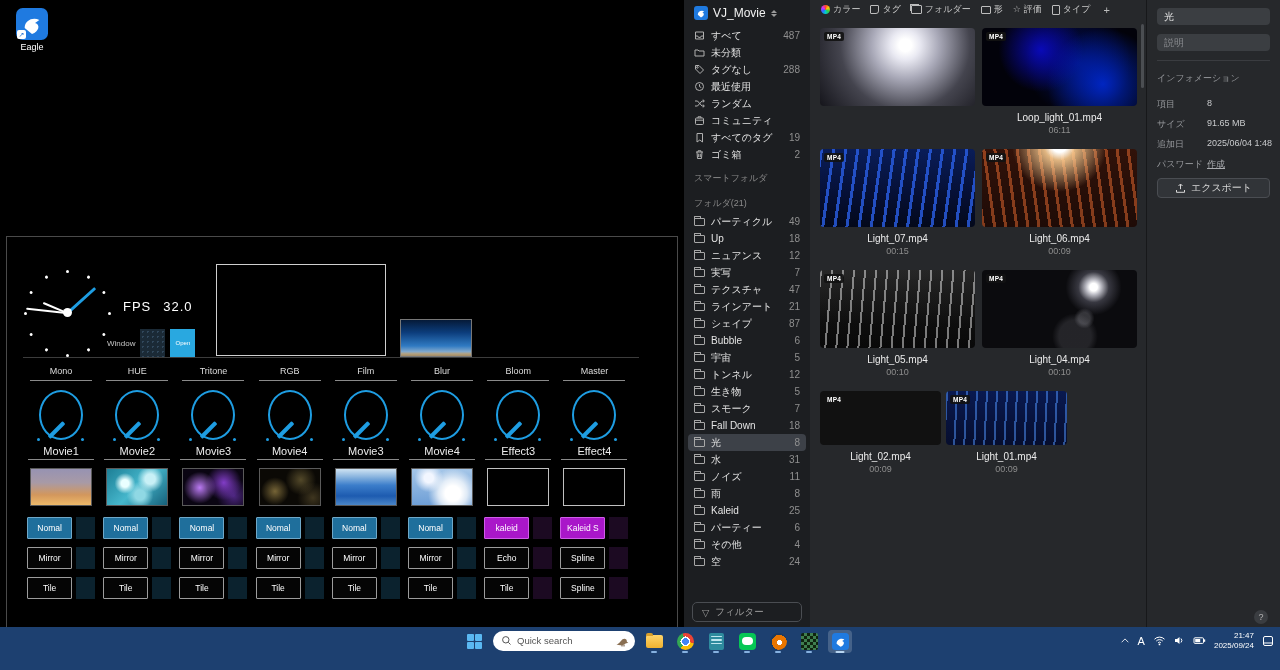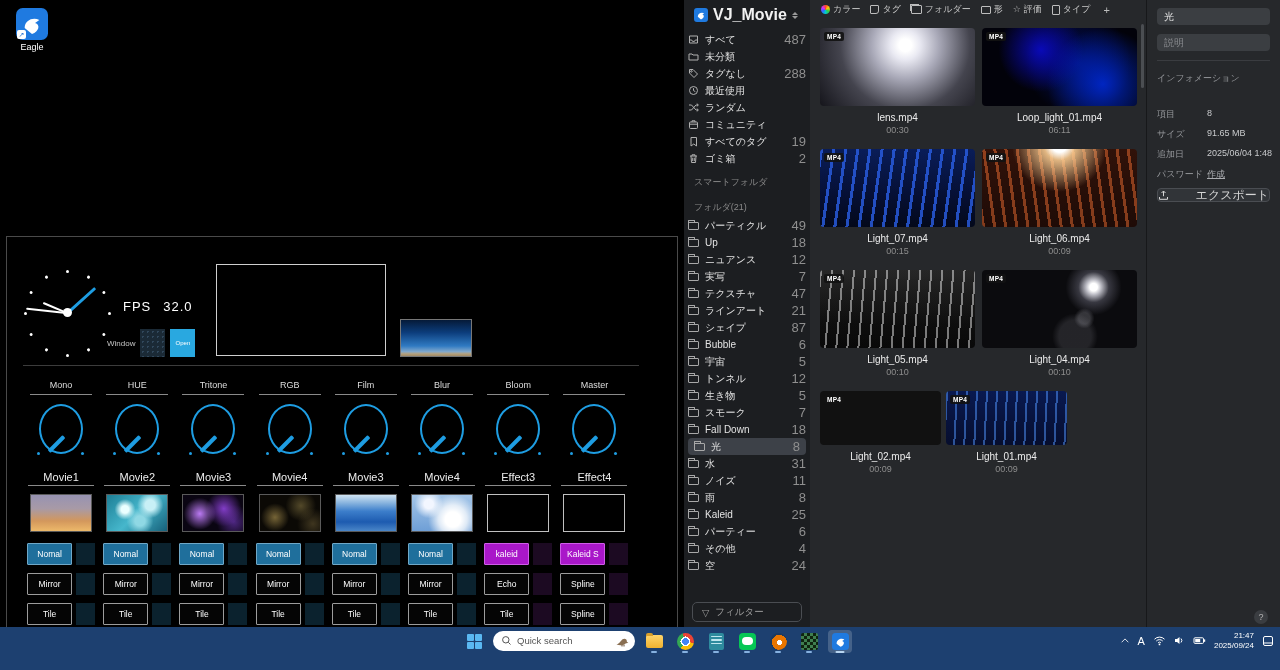--- a/index.html
+++ b/index.html
@@ -34,28 +34,28 @@
 
   .fps{position:absolute;left:116px;top:62px;font-size:13px;color:#fff;letter-spacing:1px;display:flex;gap:12px}
   .wtoggle{position:absolute;left:100px;top:92px;display:flex;align-items:center;gap:5px}
   .wtoggle .wl{font-size:8px;color:#c5c5c5}
   .tg-off{width:25px;height:28px;background:#1b2a36;background-image:radial-gradient(#31485c 1px,transparent 1px);background-size:5px 5px}
   .tg-on{width:25px;height:28px;background:#29a8e0;color:#fff;font-size:6px;display:flex;align-items:center;justify-content:center}
 
   .preview{position:absolute;left:209px;top:27px;width:170px;height:92px;background:#000;border:1px solid #cfcfcf}
   .oceanthumb{position:absolute;left:393px;top:82px;width:72px;height:38px;border:1px solid #777;background:linear-gradient(180deg,#051a38 0%,#0c3d7c 35%,#2f7ac2 72%,#83a9cc 88%,#b5a17d 94%,#a08a66 100%)}
 
-  .cols{position:absolute;left:16px;top:128px;display:flex;border-top:1px solid #3c3c3c;padding-top:14px;width:616px}
+  .cols{position:absolute;left:16px;top:120px;display:flex;border-top:1px solid #3c3c3c;padding-top:8px;width:616px}
   .col{width:76.2px;display:flex;flex-direction:column;align-items:center}
   .effect{font-size:9px;color:#ddd;height:13px}
   .eline{width:62px;height:1px;background:#8a8a8a;margin-top:1px}
   .knob{position:relative;width:44px;height:50px;border:2px solid #1e9de2;border-radius:50%;margin:9px 0 3px}
   .knob::before{content:'';position:absolute;left:5px;bottom:6px;width:21px;height:4px;background:#1e9de2;border-radius:1px;transform:rotate(-45deg)}
   .knob::after{content:'';position:absolute;left:-4px;bottom:-3px;width:3px;height:3px;border-radius:50%;background:#1e9de2;box-shadow:44px 0 0 #1e9de2}
-  .channel{font-size:11px;color:#ececec;margin-top:14px}
+  .channel{font-size:11px;color:#ececec;margin-top:2px}
   .cline{width:66px;height:1px;background:#8a8a8a;margin-top:2px}
   .clip{width:62px;height:38px;margin-top:8px;border:1px solid #5a5a5a}
   .clip.empty{border:1px solid #c0c0c0;background:#000}
   .clip.sunset{background:linear-gradient(180deg,#9793b2 0%,#a89aa6 38%,#d3975c 72%,#edb96a 100%)}
   .clip.crystal{background:radial-gradient(circle at 30% 40%,#eaffff 0 8%,transparent 22%),radial-gradient(circle at 72% 28%,#c8f0f6 0 10%,transparent 26%),radial-gradient(circle at 55% 72%,#8fd8e4 0 12%,transparent 32%),linear-gradient(135deg,#1d7f96,#46b7cc 50%,#16607a)}
   .clip.plasma{background:radial-gradient(circle at 28% 52%,rgba(196,128,255,.95),transparent 34%),radial-gradient(circle at 68% 38%,rgba(150,70,230,.85),transparent 38%),radial-gradient(circle at 85% 75%,rgba(120,60,200,.6),transparent 30%),#0a0512}
   .clip.gold{background:radial-gradient(circle at 25% 62%,rgba(205,175,95,.55),transparent 28%),radial-gradient(circle at 68% 30%,rgba(170,150,85,.45),transparent 32%),radial-gradient(circle at 88% 80%,rgba(140,120,70,.4),transparent 26%),#0b0905}
   .clip.ocean{background:linear-gradient(180deg,#cfe3f2 0%,#8fb8e0 20%,#3c7ecb 45%,#1d5bb0 75%,#4a86c8 100%)}
   .clip.clouds{background:radial-gradient(circle at 68% 68%,#fff 0 16%,rgba(255,255,255,.75) 30%,transparent 52%),radial-gradient(circle at 28% 25%,#f2f6ff 0 9%,transparent 28%),linear-gradient(180deg,#a5c6e8,#6f9fd6)}
   .btncol{display:flex;flex-direction:column;gap:8px;margin-top:11px}
@@ -63,27 +63,27 @@
   .btn{width:45px;height:22px;font-size:8.5px;color:#fff;background:#050505;border:1px solid #9c9c9c;border-radius:1px;display:flex;align-items:center;justify-content:center;white-space:nowrap}
   .btn.active{background:#1f6f9c;border-color:#6fa8c8}
   .col.magenta .btn.active{background:#a917c9;border-color:#cf5ce8}
   .strip{width:19px;height:22px;background:#0b222e}
   .col.magenta .strip{background:#1c0a22}
 
   
   #eagle{position:absolute;left:684px;top:0;width:596px;height:632px;background:#26282b;display:flex}
   .sidebar{width:126px;background:#1c1e21;flex:none;position:relative;padding-top:4px}
   .libhead{display:flex;align-items:center;gap:5px;padding:2px 10px 7px}
-  .libname{font-size:16px;font-weight:bold;color:#f2f2f2}
+  .libname{font-size:12px;font-weight:normal;color:#f2f2f2}
   .sortic{display:flex;flex-direction:column;gap:1px}
   .sortic b{width:0;height:0;border-left:3px solid transparent;border-right:3px solid transparent}
   .sortic b.up{border-bottom:3px solid #9a9a9a}
   .sortic b.dn{border-top:3px solid #9a9a9a}
-  .sitem{display:flex;align-items:center;gap:6px;height:17px;padding:0 4px;font-size:10px;color:#e3e3e3;cursor:default}
-  .sitem em{margin-left:auto;font-size:13px;color:#8f8f8f}
+  .sitem{display:flex;align-items:center;gap:6px;height:17px;padding:0 10px;font-size:10px;color:#e3e3e3;cursor:default}
+  .sitem em{margin-left:auto;font-size:10px;color:#8f8f8f}
   .sitem.sel{background:#3d4148;border-radius:4px;margin:0 4px;padding:0 6px}
   .sitem svg{flex:none}
   .shead{padding:9px 10px 3px;font-size:9px;color:#8a8a8a}
   .fic{width:11px;height:8px;border:1px solid #a8a8a8;border-radius:1px;position:relative;flex:none}
   .fic::before{content:'';position:absolute;top:-3px;left:-1px;width:5px;height:2px;border:1px solid #a8a8a8;border-bottom:none;border-radius:1px 1px 0 0}
   .filterpill{position:absolute;left:8px;bottom:10px;width:110px;height:20px;border:1px solid #4a4d52;border-radius:5px;display:flex;align-items:center;gap:6px;padding:0 9px;color:#9a9a9a;font-size:9.5px}
 
   .main{width:336px;flex:none;position:relative}
   .toolbar{height:16px;display:flex;align-items:flex-end;padding:3px 6px 0;color:#c9c9c9}
   .titem{display:flex;align-items:center;gap:3px;padding:0 5px;font-size:9px;white-space:nowrap}
@@ -110,26 +110,26 @@
   .thumb.l05{background:repeating-linear-gradient(95deg,rgba(215,215,215,.55) 0 2px,rgba(20,20,20,.2) 2px 11px),linear-gradient(180deg,#2c2c2c 0%,#0c0c0c 70%,#060606 100%)}
   .thumb.l04{background:radial-gradient(circle at 72% 22%,#fff 0 3%,rgba(230,230,240,.8) 6%,rgba(140,140,160,.35) 12%,transparent 22%),radial-gradient(circle at 66% 62%,rgba(180,180,190,.25) 0 5%,transparent 9%),radial-gradient(circle at 60% 85%,rgba(150,150,160,.18) 0 14%,transparent 20%),#0b0b0e}
   .thumb.l02{background:repeating-linear-gradient(95deg,rgba(90,190,255,.9) 0 3px,rgba(15,60,160,.35) 3px 10px),linear-gradient(180deg,#0d35900%,#061338 100%),linear-gradient(180deg,#0d3590,#061338)}
   .thumb.l01{background:repeating-linear-gradient(93deg,rgba(70,130,230,.6) 0 2px,rgba(8,20,70,.35) 2px 10px),linear-gradient(180deg,#0a1c55,#050a20)}
   .scrollthumb{position:absolute;right:2px;top:24px;width:3px;height:64px;background:#4b4e52;border-radius:2px}
 
   .panel{width:134px;flex:none;border-left:1px solid #17181a;padding:8px 10px;position:relative;font-size:9px}
   .pinput{display:block;width:100%;height:17px;background:#3b3e42;border:none;border-radius:4px;color:#e8e8e8;font-size:10px;padding:0 7px;margin-bottom:9px;outline:none}
   .pinput::placeholder{color:#87898d}
   .pdiv{height:1px;background:#3a3c40;margin:8px 0 11px}
-  .pihead{color:#97999d;margin-bottom:23px}
+  .pihead{color:#97999d;margin-bottom:13px}
   .prow{display:flex;color:#97999d;margin-bottom:7px}
   .prow .pl{width:50px;flex:none}
   .prow .pv{color:#c8cacc;white-space:nowrap}
   .prow .pv.lnk{text-decoration:underline;color:#a9abaf}
-  .exportbtn{width:100%;height:14px;margin-top:7px;background:#313438;border:1px solid #4a4d52;border-radius:4px;color:#d6d6d6;font-size:12px;display:flex;align-items:center;justify-content:space-between;gap:5px}
+  .exportbtn{width:100%;height:20px;margin-top:7px;background:#313438;border:1px solid #4a4d52;border-radius:4px;color:#d6d6d6;font-size:10px;display:flex;align-items:center;justify-content:center;gap:5px}
   .help{position:absolute;right:12px;bottom:8px;width:14px;height:14px;border-radius:50%;background:#3a3d41;color:#b5b5b5;font-size:9px;display:flex;align-items:center;justify-content:center}
 
   
   #taskbar{position:absolute;left:0;bottom:0;width:1280px;height:43px;background:#1d4070}
   .tcenter{position:absolute;left:462px;top:0;height:27px;display:flex;align-items:center;gap:7px}
   .startic{width:15px;height:15px;display:grid;grid-template-columns:7px 7px;grid-template-rows:7px 7px;gap:1px}
   .startic i{background:#5ab8f2;border-radius:1px}
   .search{width:142px;height:20px;background:#fff;border-radius:10px;display:flex;align-items:center;gap:5px;padding:0 4px 0 8px;color:#555;font-size:9.5px}
   .search .ph{flex:1}
   .ticon{width:24px;height:23px;border-radius:4px;display:flex;align-items:center;justify-content:center;position:relative;margin-top:1px}
@@ -627,24 +627,20 @@
           <span>+</span>
         </span>
 
     </div>
     <div class="grid">
 
         <figure class="card">
           <div class="thumb lens">
             <b class="badge">MP4</b>
           </div>
-          <figcaption>
-            <div class="fname">lens.mp4</div>
-            <div class="ftime">00:30</div>
-          </figcaption>
         </figure>
 
         <figure class="card">
           <div class="thumb loop">
             <b class="badge">MP4</b>
           </div>
           <figcaption>
             <div class="fname">Loop_light_01.mp4</div>
             <div class="ftime">06:11</div>
           </figcaption>

